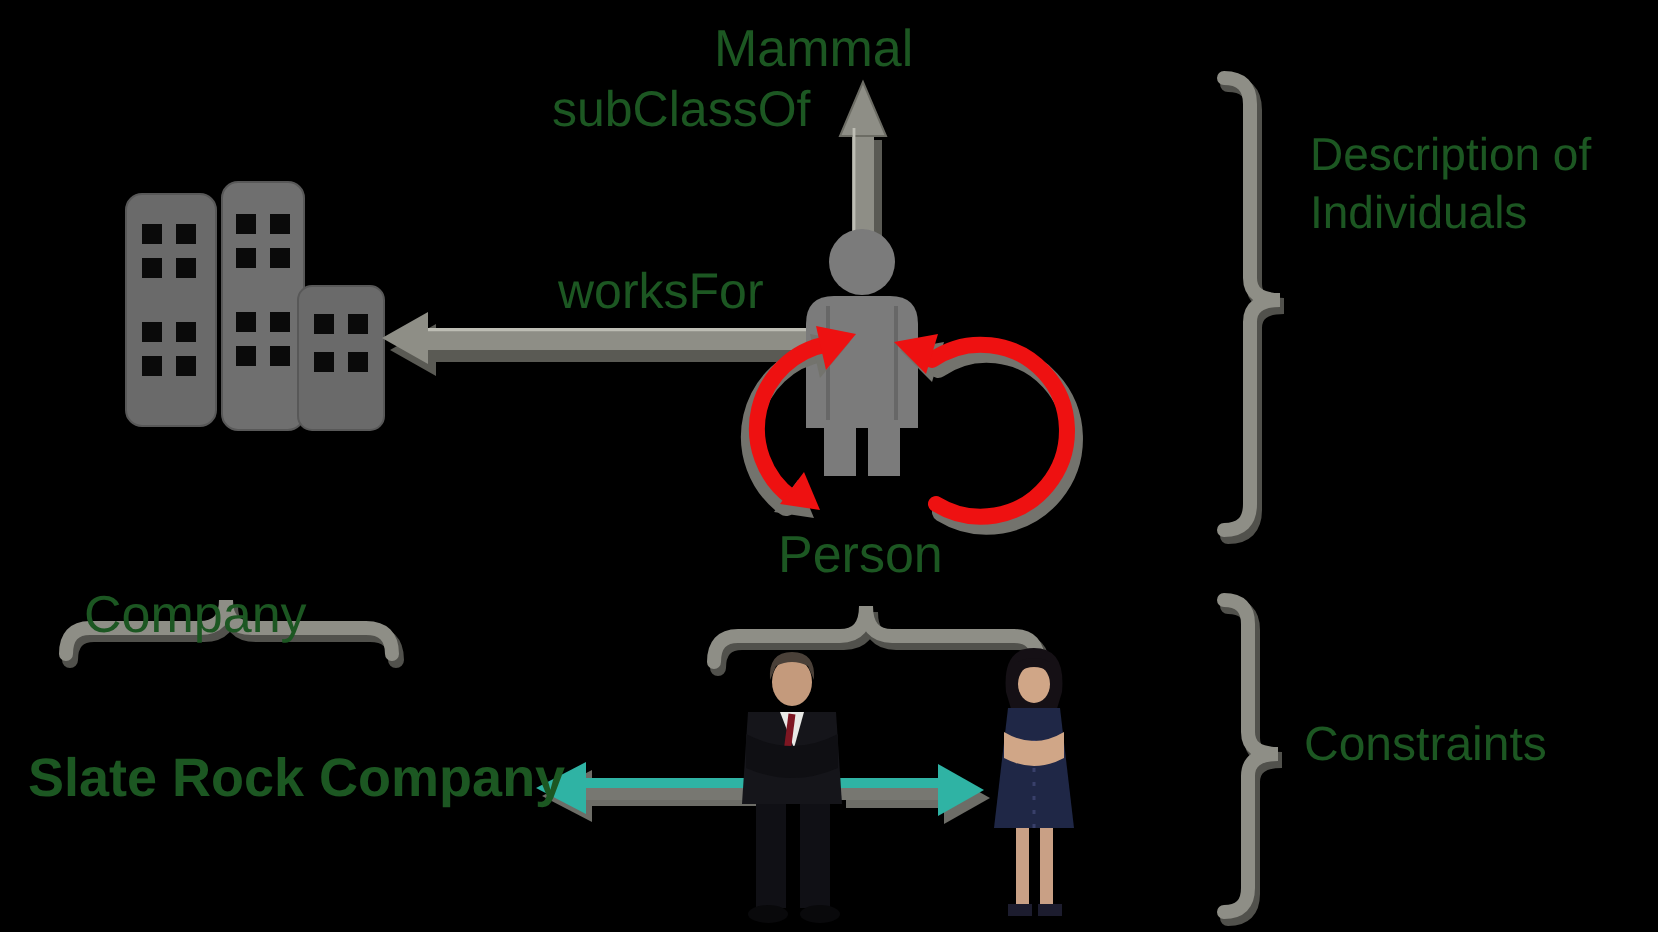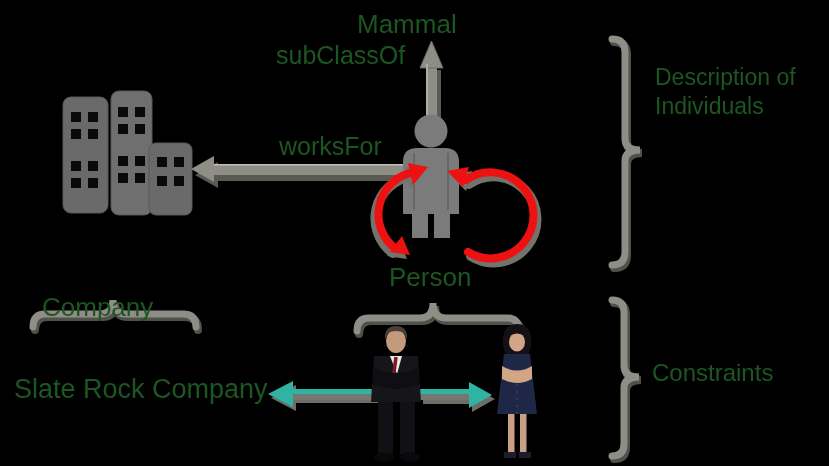--- a/index.html
+++ b/index.html
@@ -156,21 +156,21 @@
       <polygon points="504,452 516,452 516,458 504,458" fill="#1c1c2e"></polygon>
       <polygon points="519,452 531,452 531,458 519,458" fill="#1c1c2e"></polygon>
     </g>
   </svg>
 
   <div class="lbl" style="left:357px;top:10px;font-size:26px;">Mammal</div>
   <div class="lbl" style="left:276px;top:42px;font-size:25px;">subClassOf</div>
   <div class="lbl" style="left:231px;top:133px;font-size:25px;margin-left:48px;">worksFor</div>
   <div class="lbl" style="left:42px;top:260px;font-size:26px;margin-top:33px;">Company</div>
   <div class="lbl" style="left:389px;top:263px;font-size:26px;">Person</div>
-  <div class="lbl" style="left:14px;top:375px;font-size:27px;">Slate Rock Company</div>
+  <div class="lbl" style="left:14px;top:375px;font-size:27px;font-weight:bold;">Slate Rock Company</div>
   <div class="lbl" style="left:652px;top:360px;font-size:24px;">Constraints</div>
 
   <div class="lbl desc" style="left:655px;top:63px;">
     <div class="lbl-line">Description of</div>
     <div class="lbl-line">Individuals</div>
   </div>
 
 </div>
 
 </body></html>

